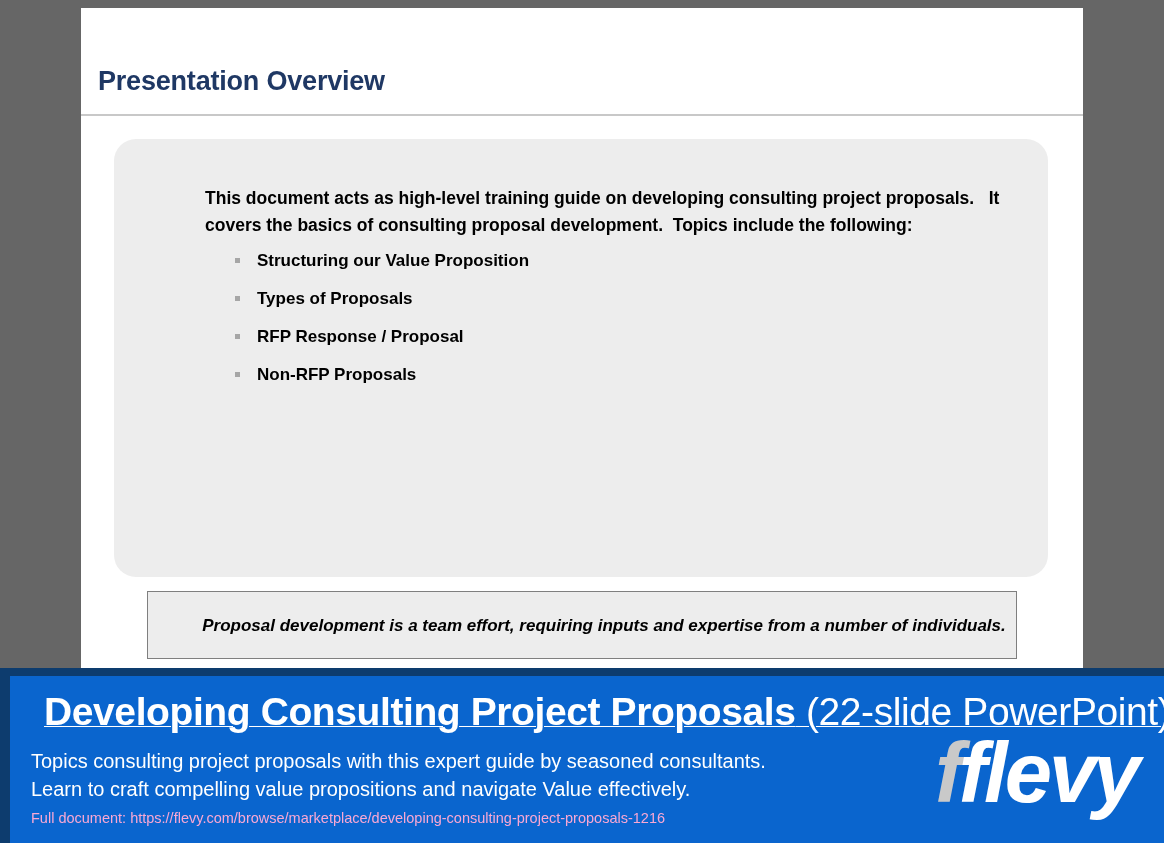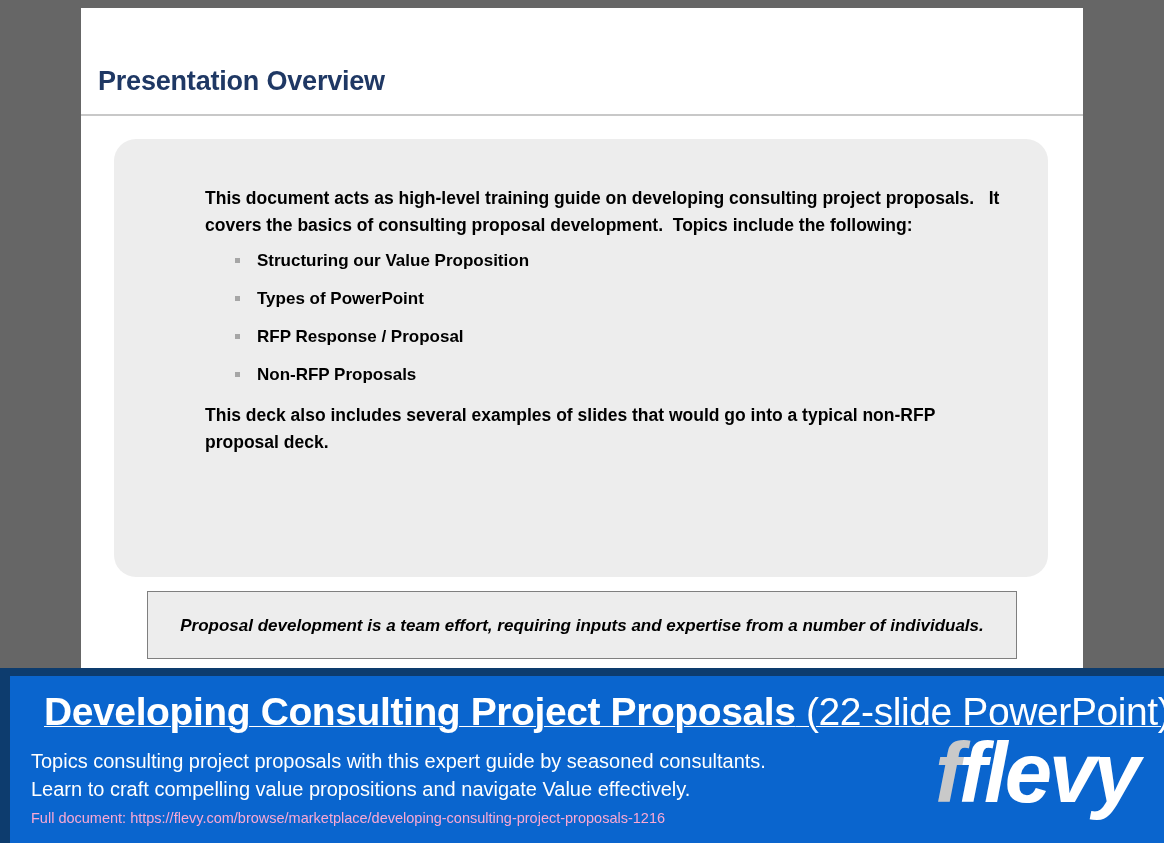--- a/index.html
+++ b/index.html
@@ -105,21 +105,21 @@
     position: absolute;
     left: 66px;
     top: 583px;
     width: 870px;
     height: 68px;
     background: #ededed;
     border: 1px solid #7f7f7f;
     box-sizing: border-box;
     display: flex;
     align-items: center;
-    justify-content: center;
+    justify-content: flex-end;
   }
 
   #callout-text {
     font-size: 17px;
     font-weight: bold;
     font-style: italic;
     color: #000000;
     line-height: 27px;
     text-align: center;
     width: 824px;
@@ -224,33 +224,32 @@
 
       <p id="intro-para" class="para">This document acts as high-level training guide on developing consulting project proposals.   It covers the basics of consulting proposal development.  Topics include the following:</p>
 
       <ul id="bullet-list">
         <li>
           <span class="bullet-dot"></span>
           <span>Structuring our Value Proposition</span>
         </li>
         <li>
           <span class="bullet-dot"></span>
-          <span>Types of PowerPoint</span>
+          <span>Types of Proposals</span>
         </li>
         <li>
           <span class="bullet-dot"></span>
           <span>RFP Response / Proposal</span>
         </li>
         <li>
           <span class="bullet-dot"></span>
           <span>Non-RFP Proposals</span>
         </li>
       </ul>
 
-      <p class="para">This deck also includes several examples of slides that would go into a typical non-RFP proposal deck.</p>
     </div>
   </div>
 
   <div id="callout-box">
     <div id="callout-text">Proposal development is a team effort, requiring inputs and expertise from a number of individuals.</div>
   </div>
 
 </div>
 
 <div id="banner">

